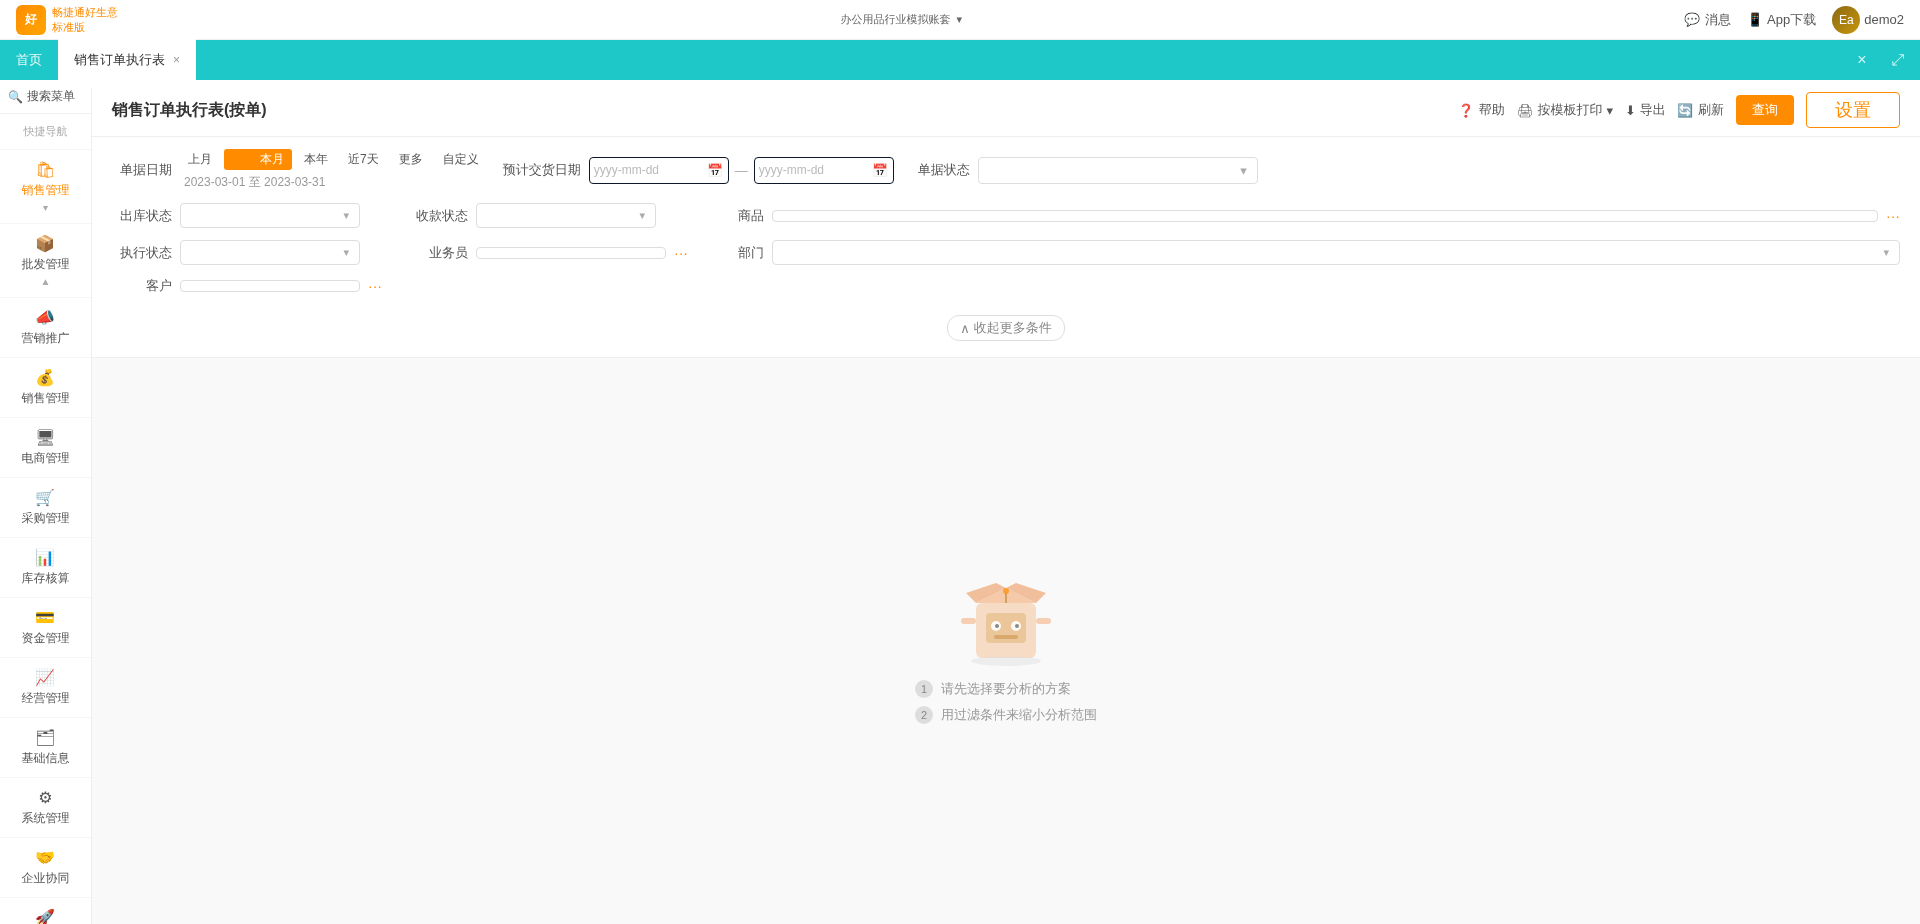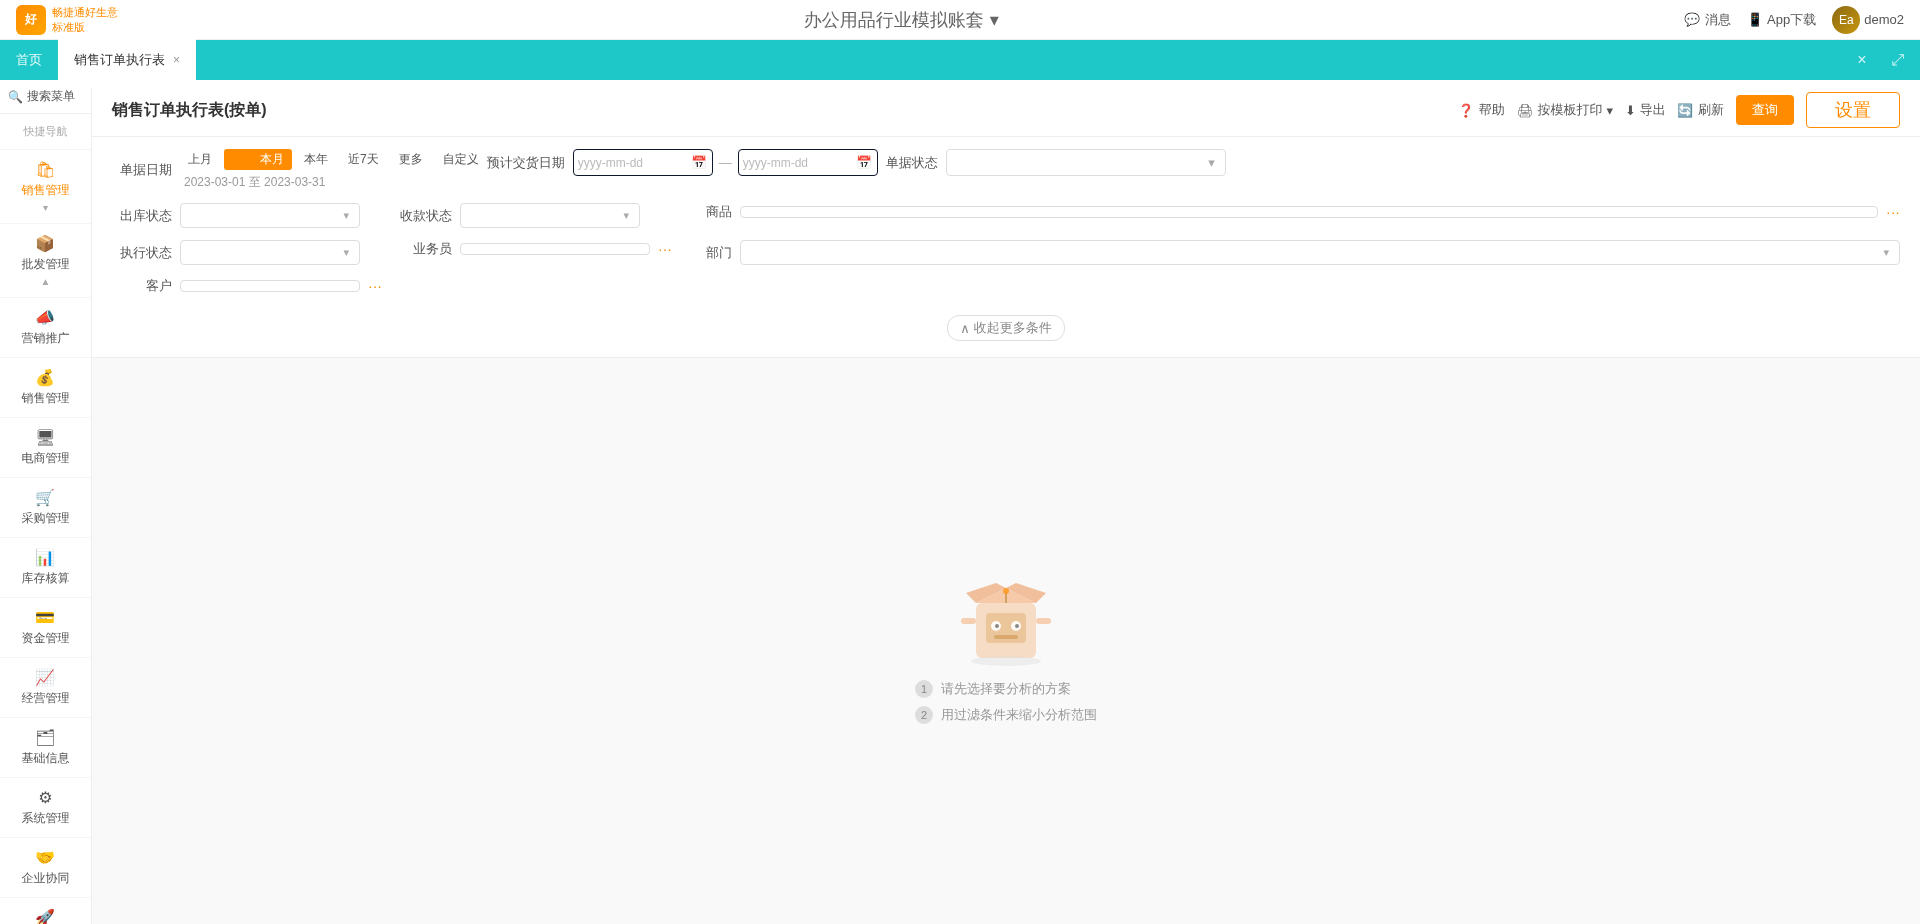--- a/index.html
+++ b/index.html
@@ -41,21 +41,21 @@
     .logo-text {
       font-size: 11px;
       color: #ff8c00;
       line-height: 1.3;
     }
     .top-header-center {
       display: flex;
       align-items: center;
       gap: 6px;
       color: #666;
-      font-size: 18px;
+      font-size: 11px;
     }
     .top-header-right {
       display: flex;
       align-items: center;
       gap: 16px;
     }
     .header-btn {
       display: flex;
       align-items: center;
       gap: 4px;
@@ -277,21 +277,22 @@
       background: #fff8f0;
       color: #ff8c00;
     }
 
     .filter-right {
       flex: 1;
       padding: 12px 20px;
     }
     .filter-row {
       display: flex;
-      align-items: flex-start;
+      align-items: center;
+      gap: 16px;
       margin-bottom: 12px;
       flex-wrap: wrap;
     }
     .filter-field {
       display: flex;
       align-items: center;
       gap: 8px;
       min-width: 280px;
     }
     .filter-label {

